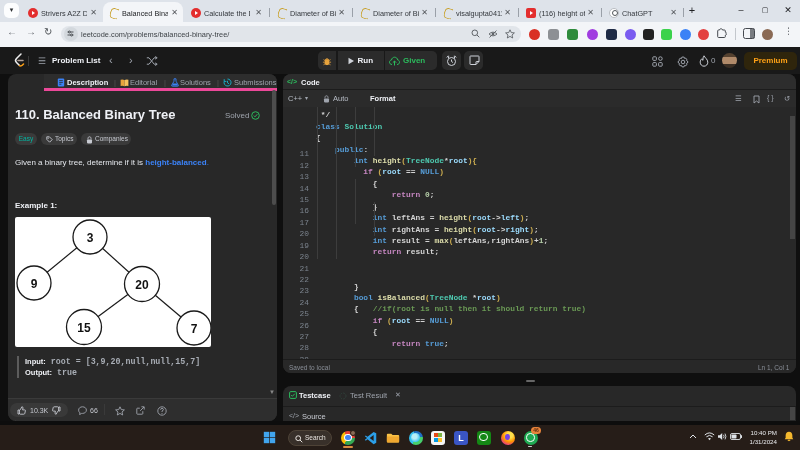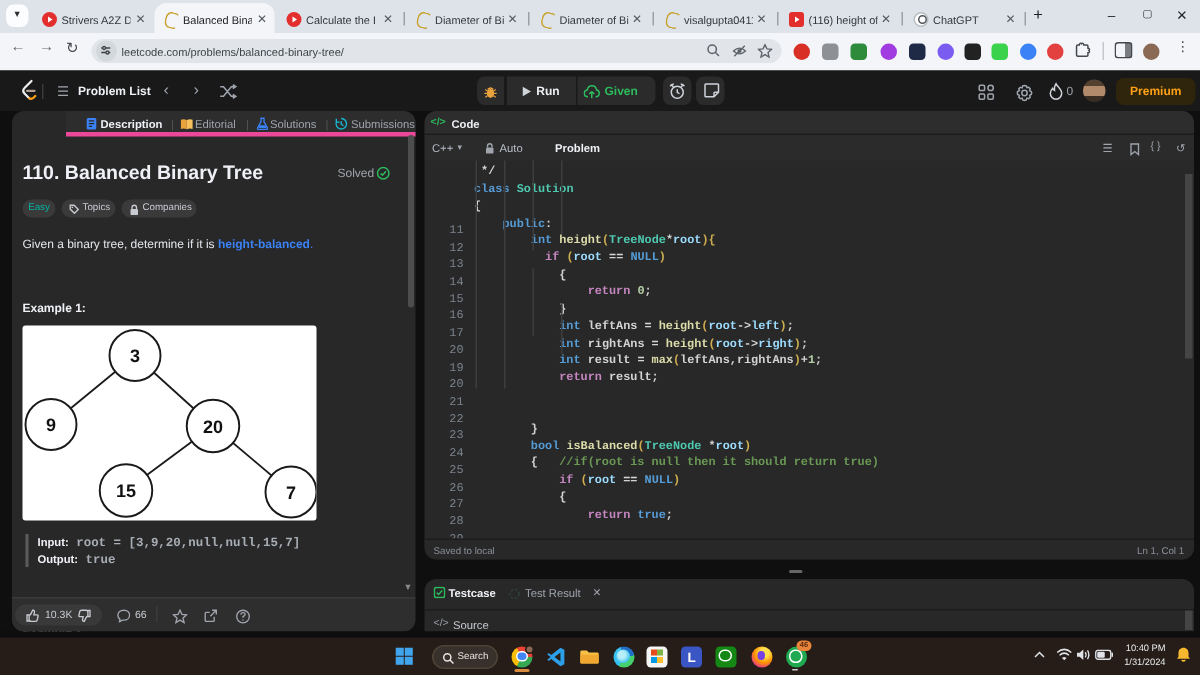--- a/index.html
+++ b/index.html
@@ -347,21 +347,21 @@
       <span class="abs" style="left:18px;top:3.5px;color:#eff1f6;font-size:7.5px;font-weight:bold;">Code</span>
     </div>
     <div class="abs" style="left:0;top:16px;width:513px;height:17px;background:#2b2b2b;">
       <span class="abs" style="left:5px;top:4px;color:#b7bcc5;font-size:7.5px;">C++</span>
       <span class="abs" style="left:22px;top:4px;color:#9fa4ad;font-size:6px;">▾</span>
       <svg class="abs" style="left:40px;top:4.5px;" width="7" height="8" viewBox="0 0 7 8">
           <rect x="1" y="3.4" width="5" height="4" rx="0.8" fill="#9fa4ad"></rect>
           <path d="M2 3.4 V2.4 C2 1.4 2.6 0.8 3.5 0.8 C4.4 0.8 5 1.4 5 2.4 V3.4" fill="none" stroke="#9fa4ad" stroke-width="0.9"></path>
         </svg>
       <span class="abs" style="left:50px;top:4px;color:#b7bcc5;font-size:7.5px;">Auto</span>
-      <span class="abs" style="left:87px;top:4px;color:#eff1f6;font-size:7.5px;font-weight:bold;">Problem</span>
+      <span class="abs" style="left:87px;top:4px;color:#eff1f6;font-size:7.5px;font-weight:bold;">Format</span>
       <span class="abs" style="left:452px;top:4px;color:#9fa4ad;font-size:7.5px;">☰</span>
       <svg class="abs" style="left:470px;top:4.5px;" width="7" height="9" viewBox="0 0 7 9">
           <path d="M1 1 H6 V8 L3.5 6 L1 8 Z" fill="none" stroke="#9fa4ad" stroke-width="0.9"></path>
         </svg>
       <span class="abs" style="left:484px;top:4px;color:#9fa4ad;font-size:7px;">{&nbsp;}</span>
       <span class="abs" style="left:501px;top:4px;color:#9fa4ad;font-size:7.5px;">↺</span>
     </div>
     <div id="code">
         <div class="cl" style="top:3.3px;"><span class="ln" style="top:0;">11</span><span class="cc"><span class="pl"> */</span></span></div>
         <div class="cl" style="top:14.719999999999999px;"><span class="ln" style="top:0;">12</span><span class="cc"><span class="kw">class</span><span class="pl"> </span><span class="ty">Solution</span></span></div>

